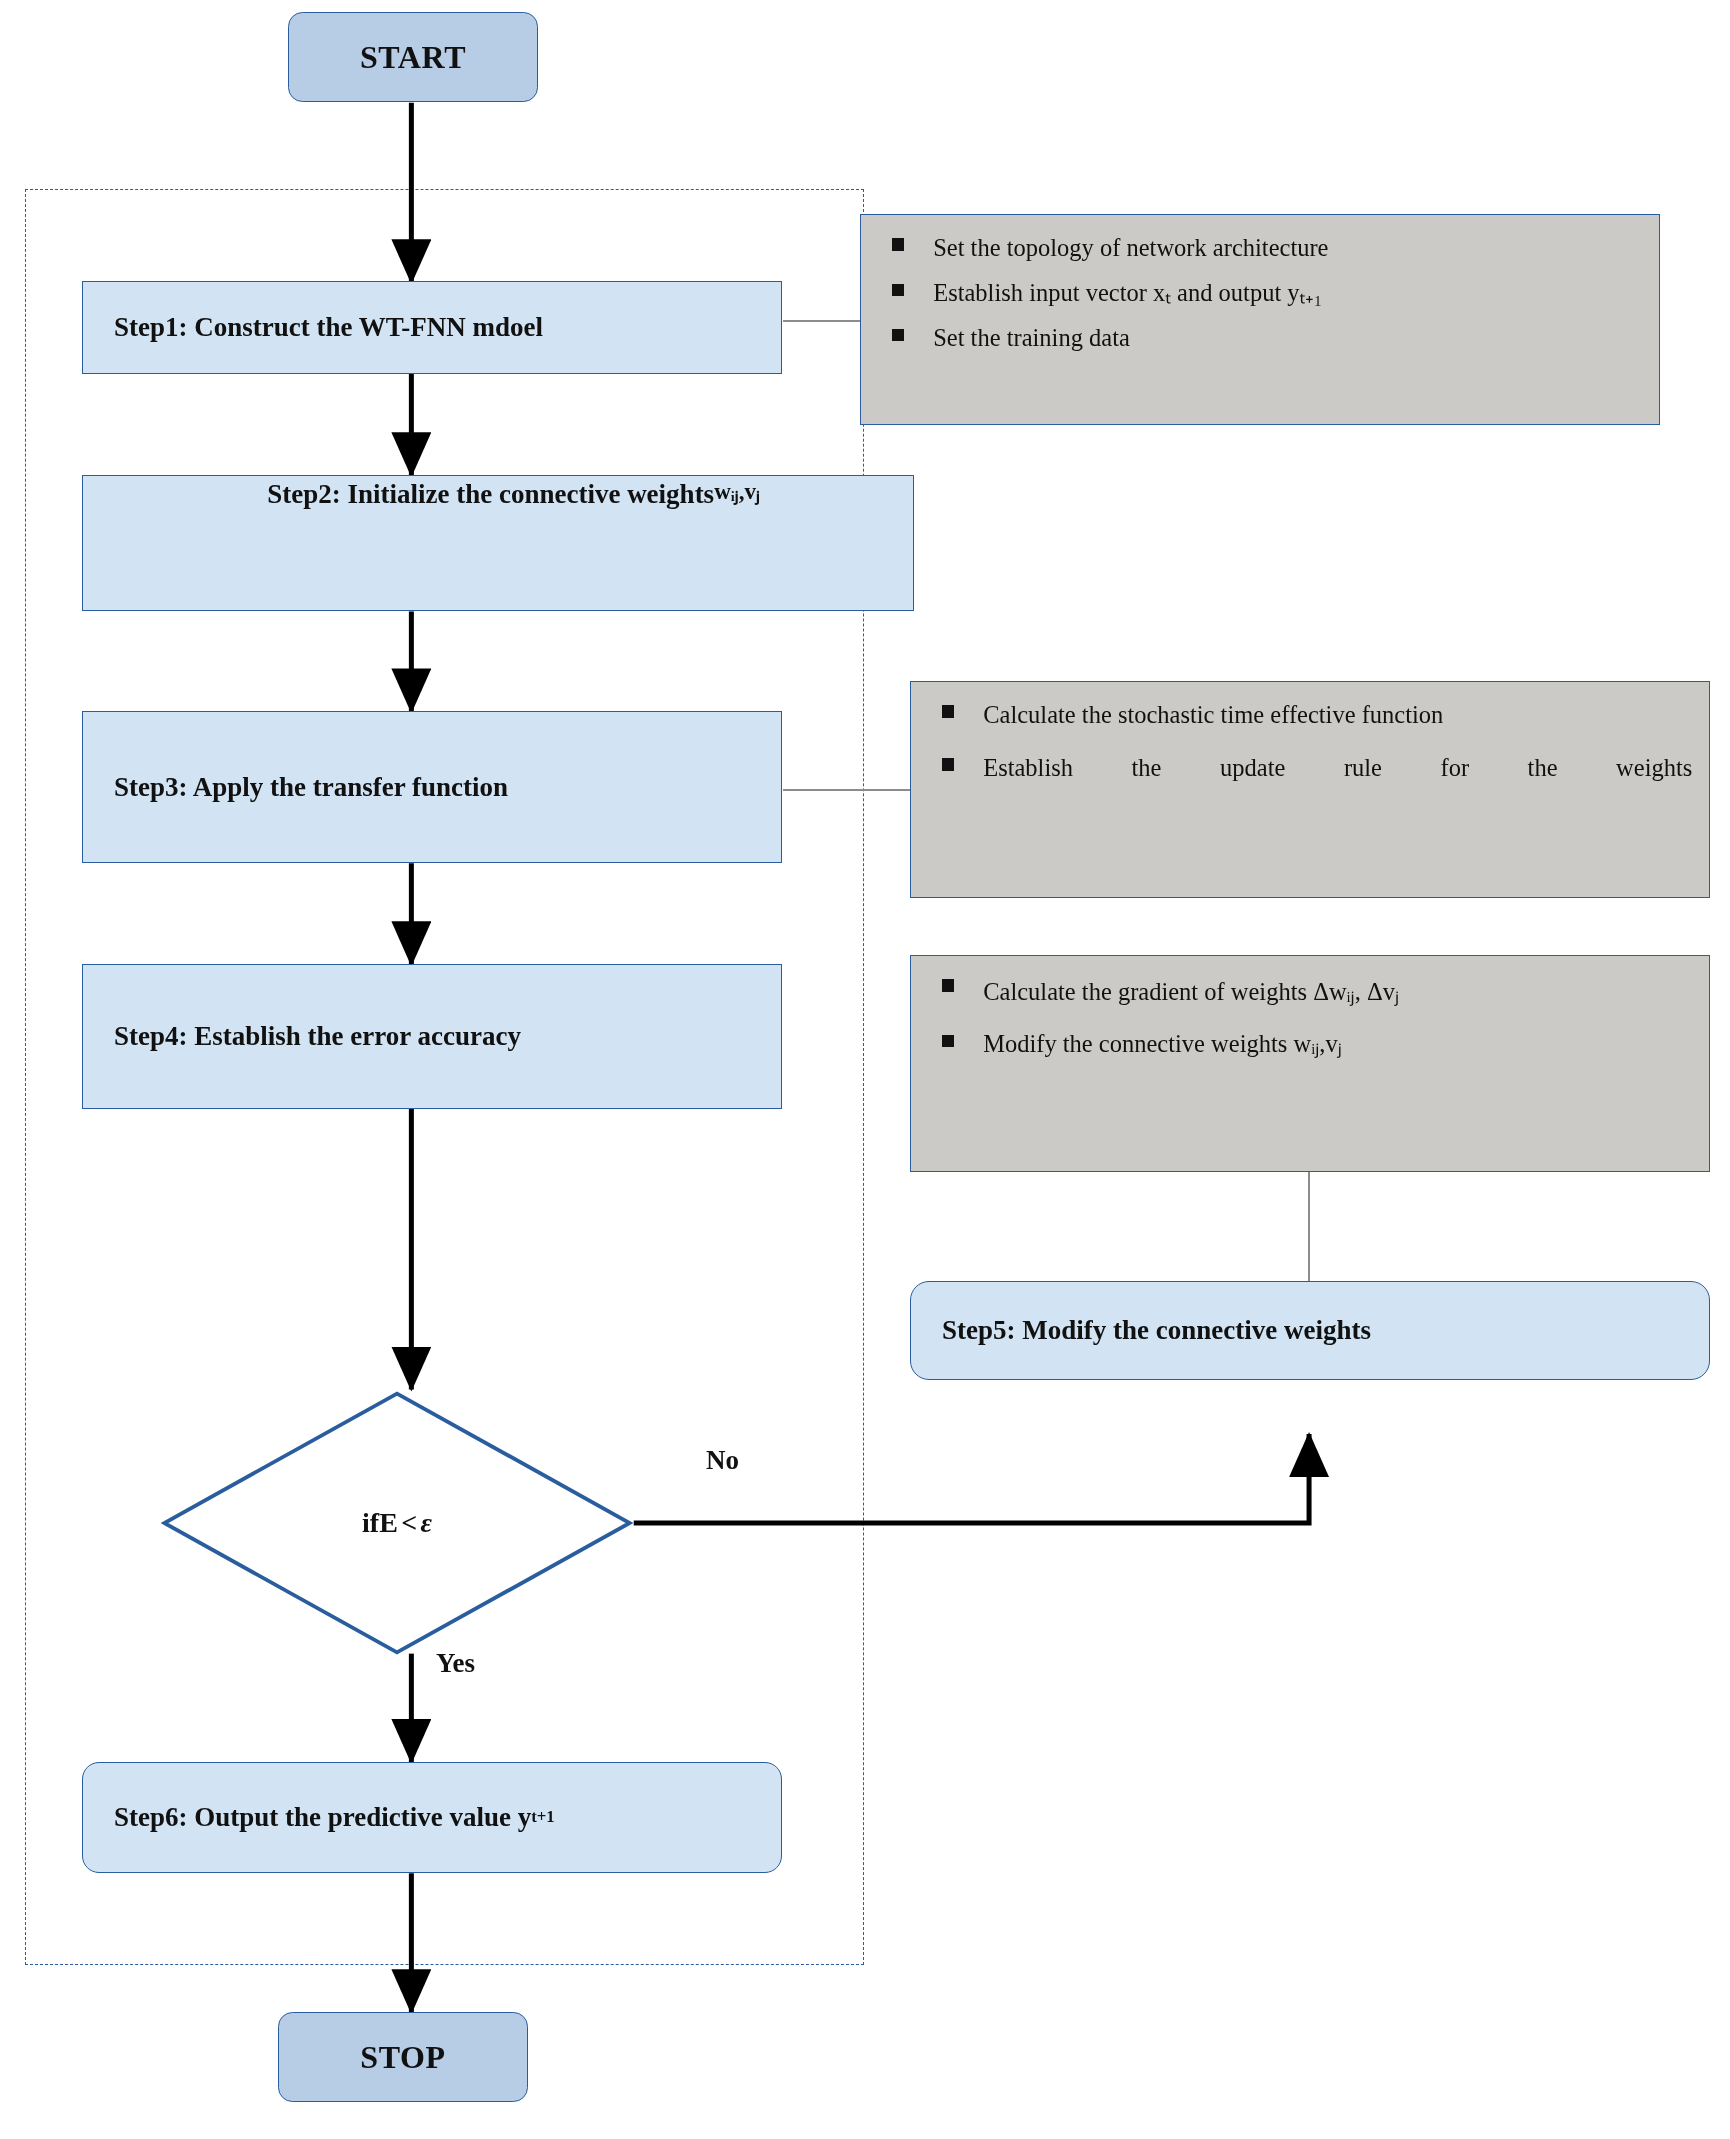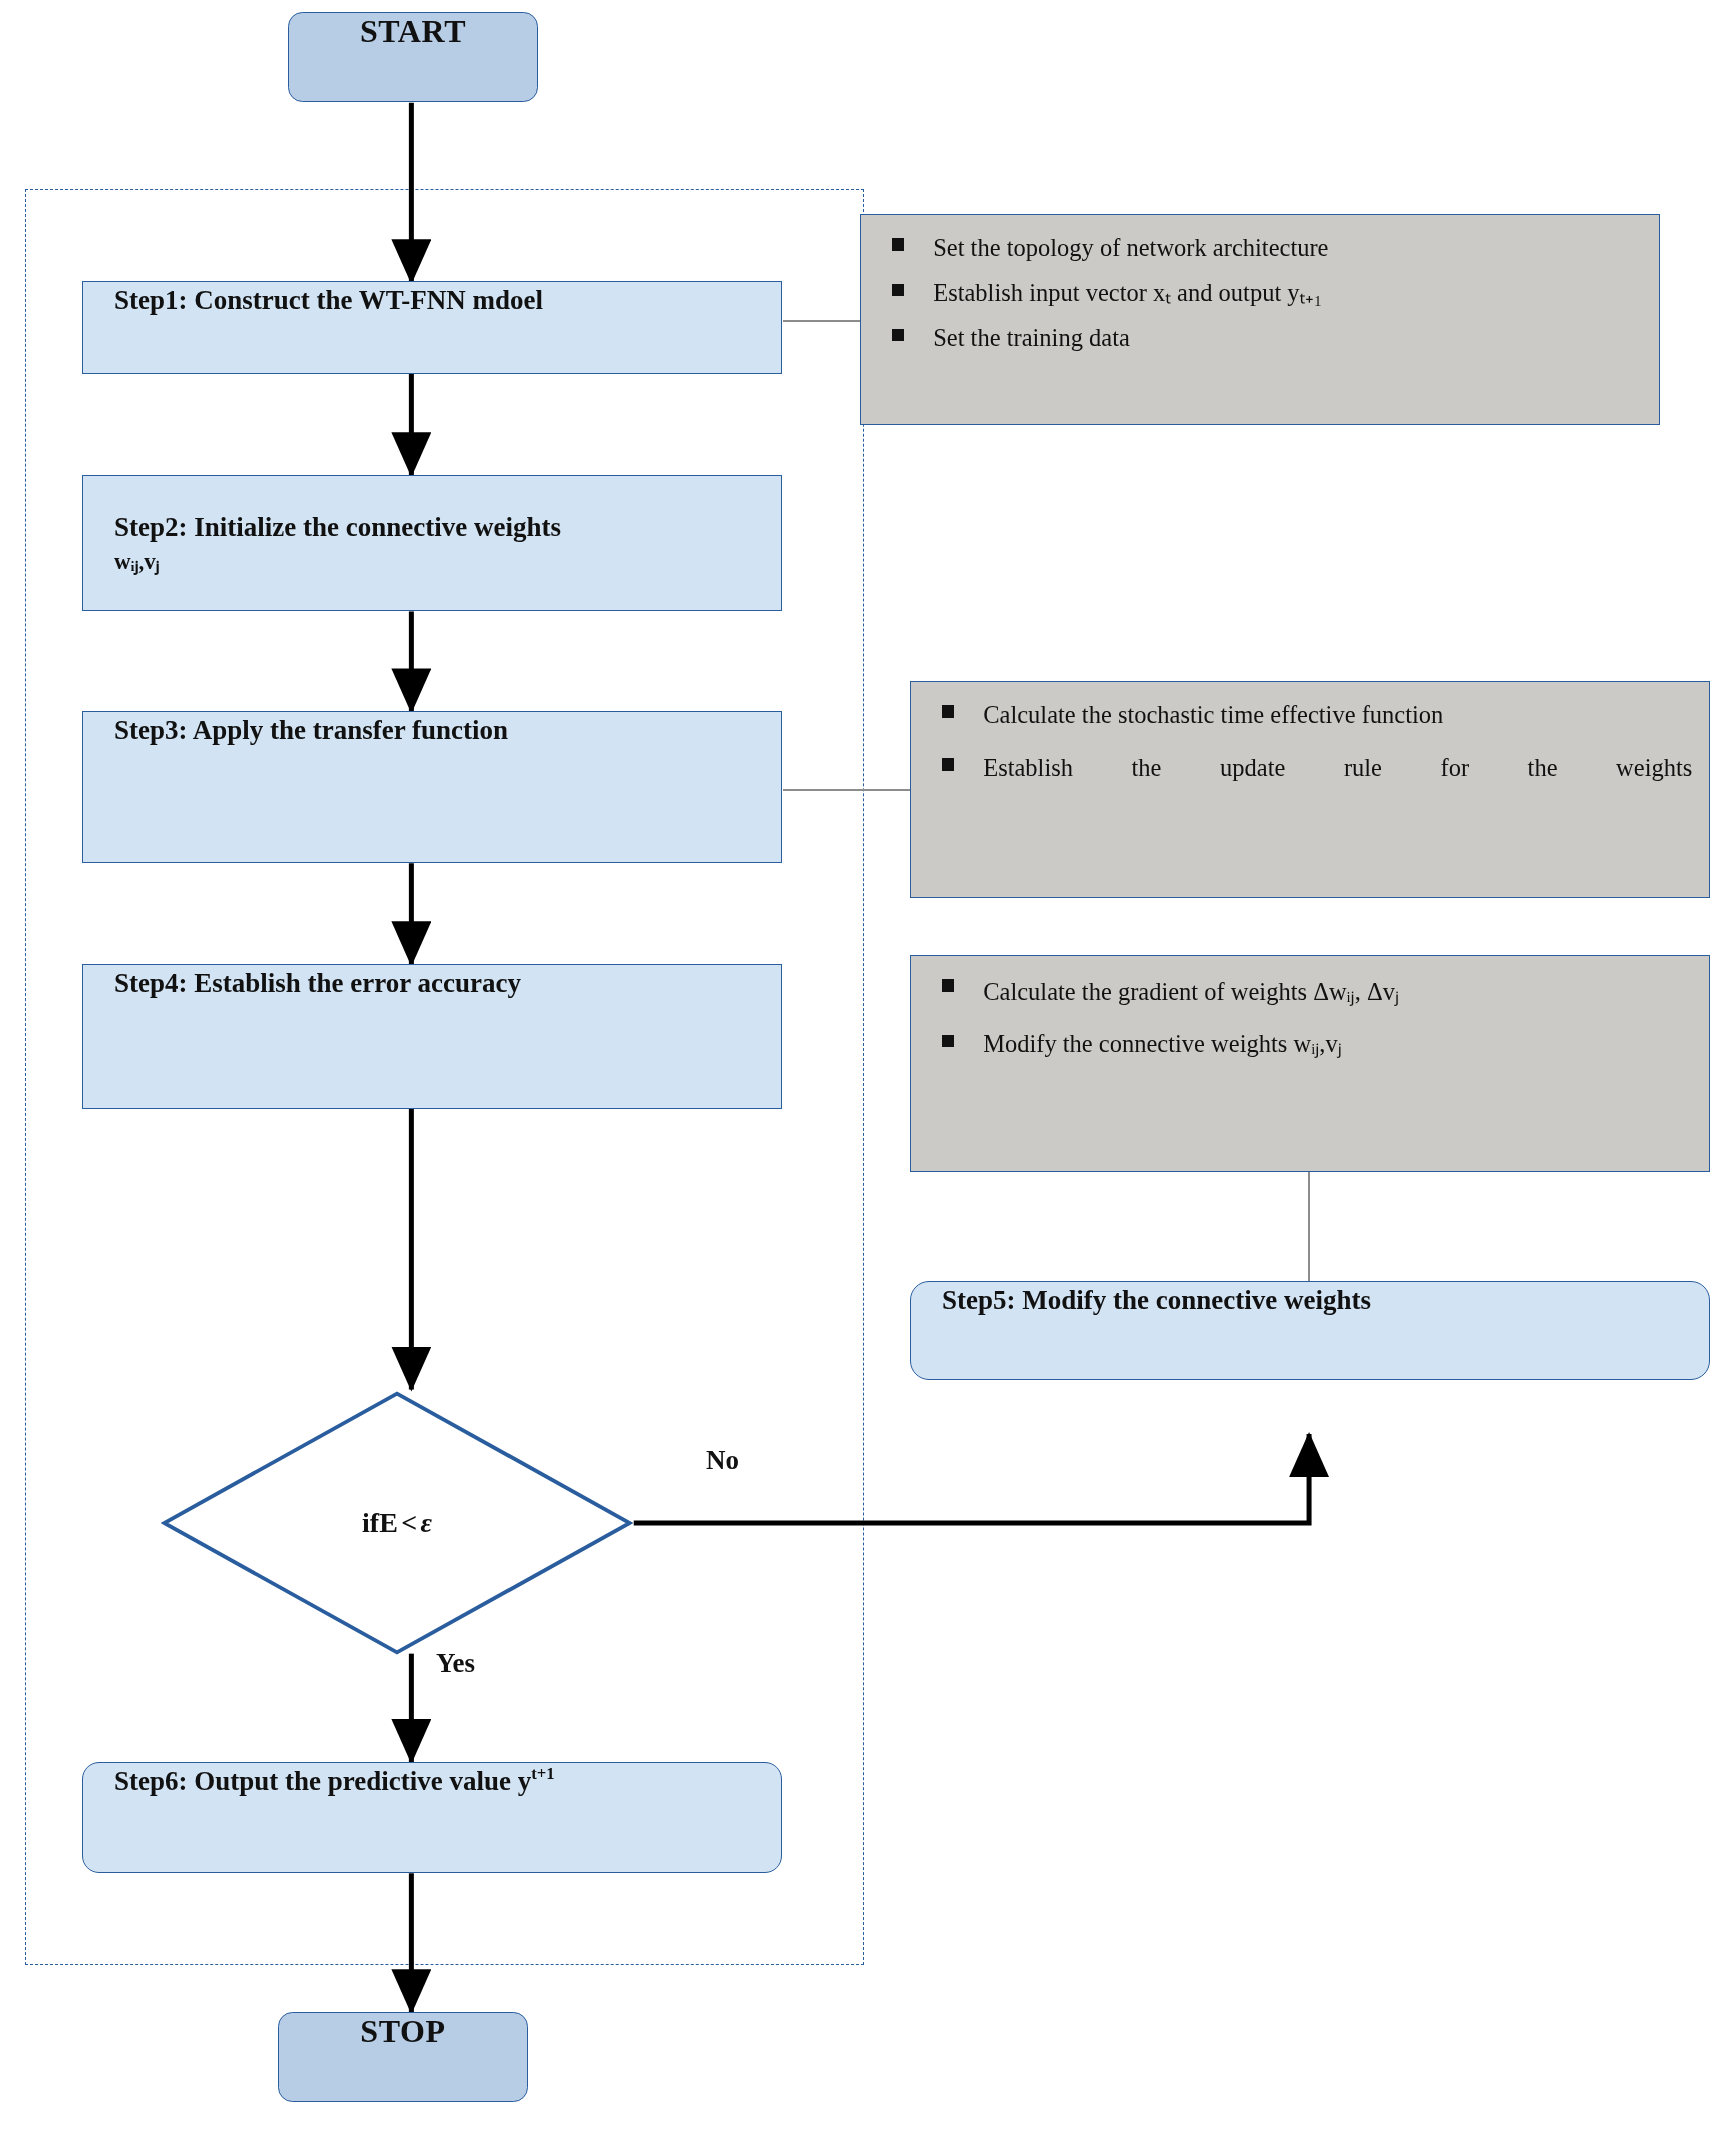--- a/index.html
+++ b/index.html
@@ -14,20 +14,21 @@
     position: relative;
     width: 1731px;
     height: 2140px;
     background: #ffffff;
     overflow: hidden;
   }
   .node {
     position: absolute;
     box-sizing: border-box;
     display: flex;
+    align-items: center;
     border: 1.7px solid #2a5d9e;
     background: #d2e3f3;
     color: #111111;
     font-weight: bold;
   }
   .terminal {
     border-radius: 14.5px;
     background: #b7cde6;
     justify-content: center;
     font-size: 32px;
@@ -145,21 +146,21 @@
   <div class="solidline" style="left:1308px; top:1170px; width:2.2px; height:111px;"></div>
 
   <div class="node terminal" style="left:288px; top:12.2px; width:250px; height:90px;">
     <span>START</span>
   </div>
 
   <div class="node process" style="left:82px; top:281px; width:700px; height:93px;">
     <span>Step1: Construct the WT-FNN mdoel</span>
   </div>
 
-  <div class="node process" style="left:82px; top:475px; width:700px; height:136px; flex-direction:column; align-items:flex-start; justify-content:center;">
+  <div class="node process" style="left:82px; top:475px; width:832px; height:136px; align-items:flex-start; justify-content:center;">
     <span>Step2: Initialize the connective weights</span>
     <span style="font-size:23px;">wᵢⱼ,vⱼ</span>
   </div>
 
   <div class="node process" style="left:82px; top:711px; width:700px; height:152px;">
     <span>Step3: Apply the transfer function</span>
   </div>
 
   <div class="node process" style="left:82px; top:964px; width:700px; height:145px;">
     <span>Step4: Establish the error accuracy</span>

